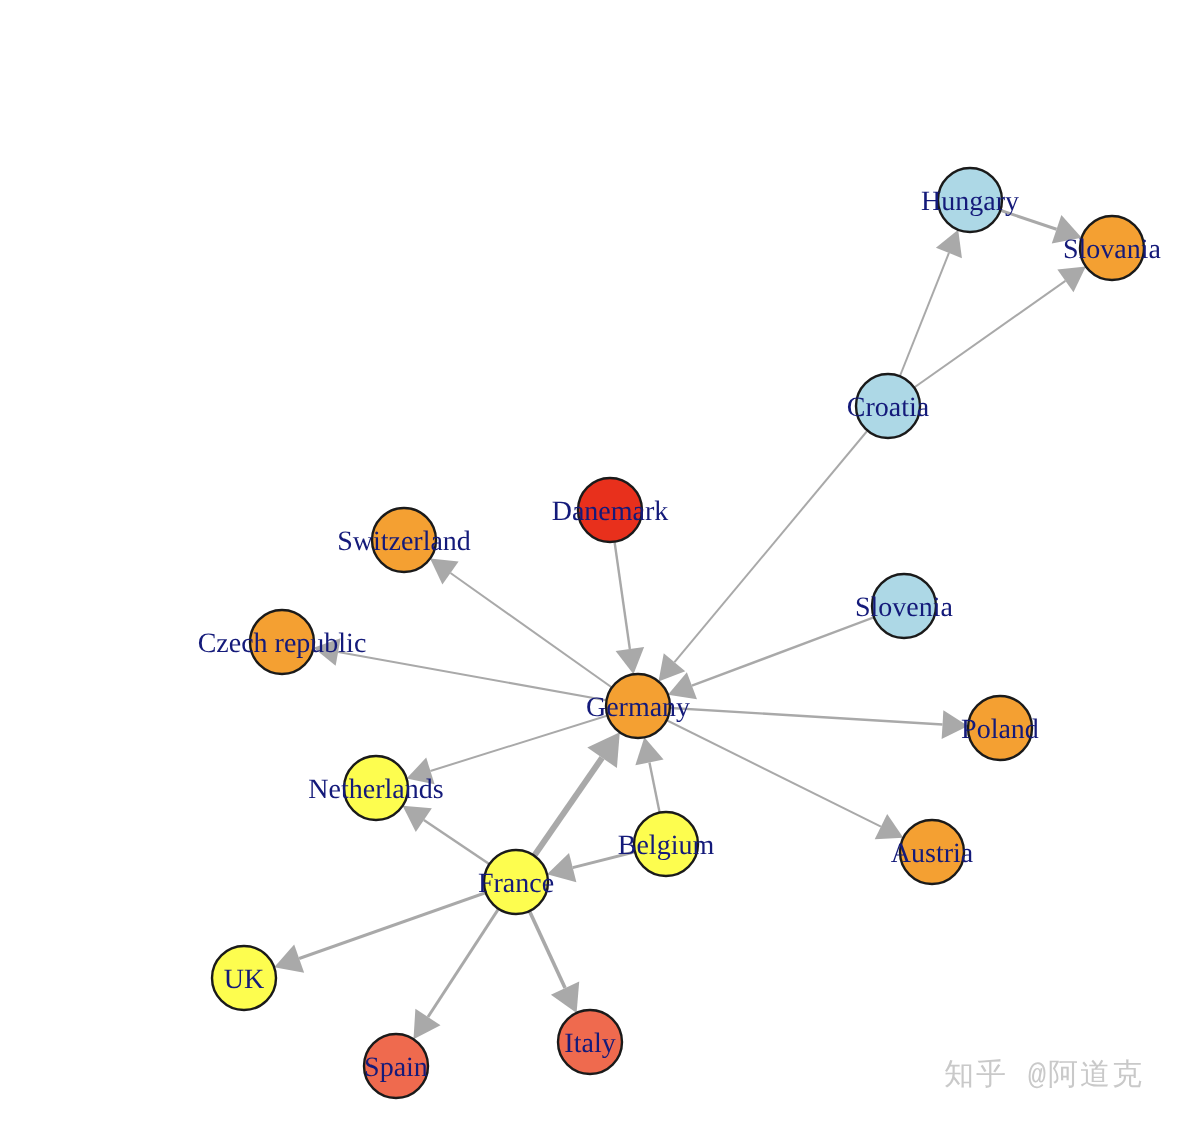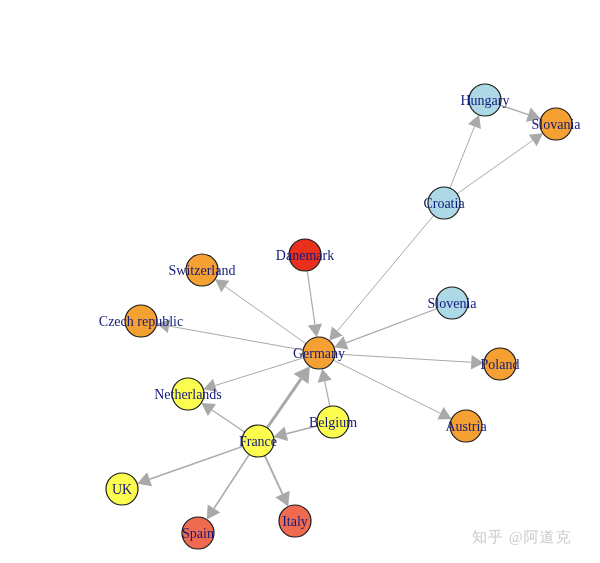--- a/index.html
+++ b/index.html
@@ -1,19 +1,19 @@
 <!DOCTYPE html>
 <html><head>
 <meta charset="utf-8">
 <style>
   html, body { margin: 0; padding: 0; background: #ffffff; }
   body { width: 600px; height: 563px; position: relative; overflow: hidden; }
   #graph { position: absolute; left: 0; top: 0; }
   .node-label { font-family: "Liberation Serif", "DejaVu Serif", serif; font-size: 14px; fill: #141a7a; }
-  .watermark { position: absolute; left: 472px; top: 528px; font-family: Liberation Serif, serif; font-size: 15px; color: #c9c9c9; letter-spacing: 1px; text-align: center; }
+  .watermark { position: absolute; left: 472px; top: 528px; font-family: Liberation Mono, monospace; font-size: 15px; color: #c9c9c9; letter-spacing: 1px; text-align: center; }
 </style>
 </head>
 <body>
 
 <svg id="graph" width="600" height="563" viewBox="0 0 600 563" xmlns="http://www.w3.org/2000/svg">
   <g id="edges">
       <g>
         <line x1="444" y1="203" x2="474.45970477483263" y2="126.47927824859119" stroke="#a9a9a9" stroke-width="1"></line>
         <polygon points="479.082641277099,114.86555971850733 480.96338715167957,129.06812268986036 467.9560223979857,123.89043380732201" fill="#a9a9a9"></polygon>
       </g>

